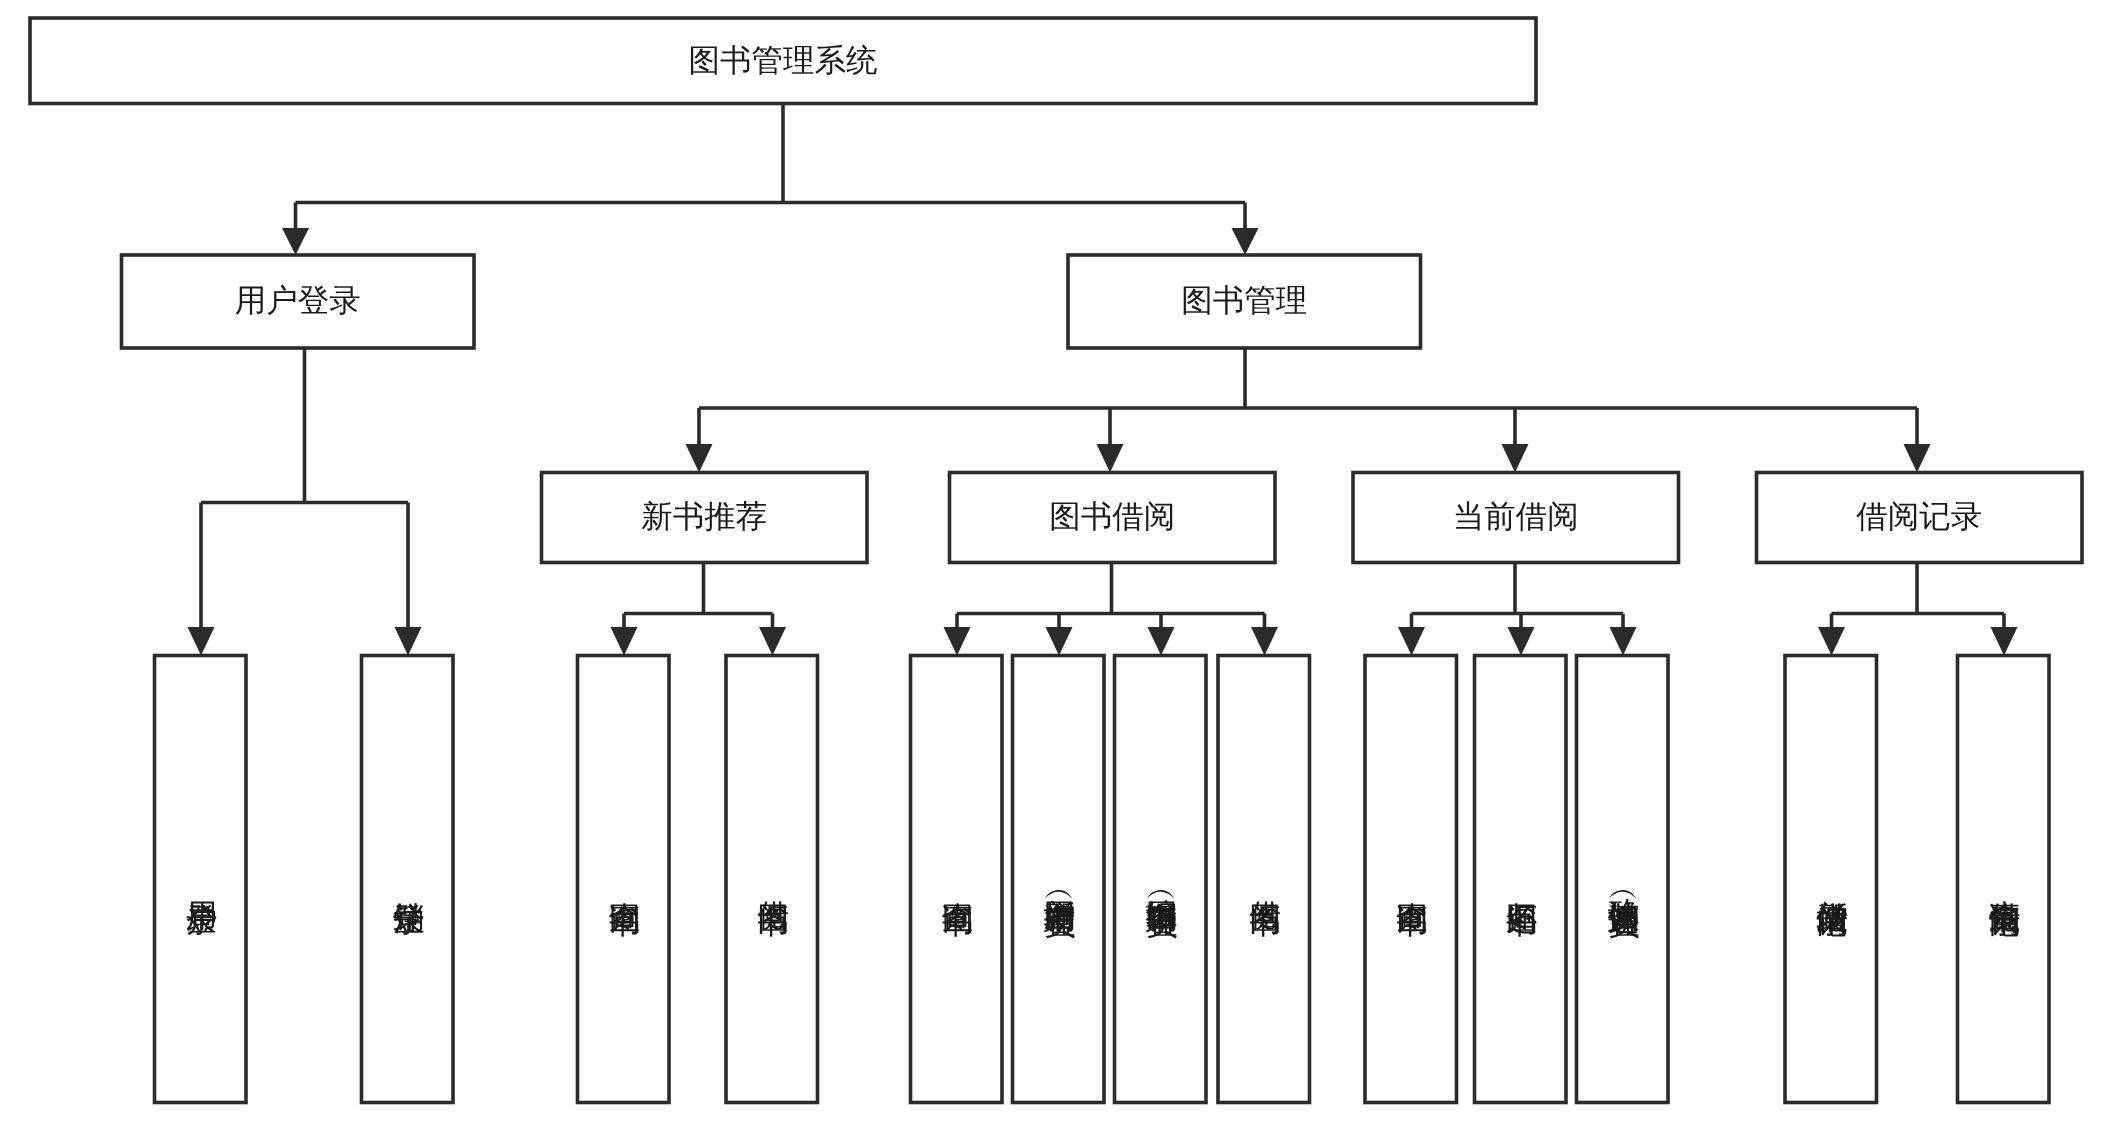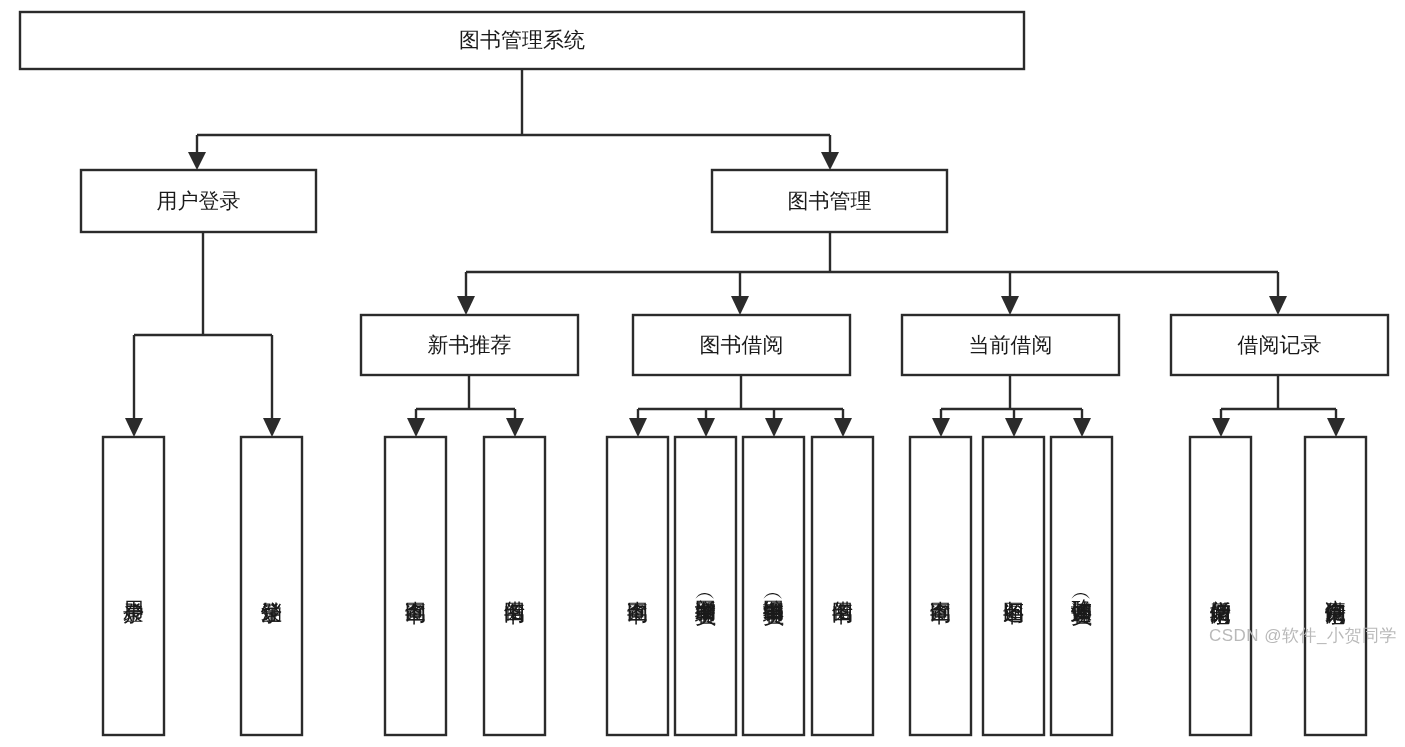--- a/index.html
+++ b/index.html
@@ -205,14 +205,13 @@
       <div class="node-label-v" style="left: 675px; top: 437px; width: 61px; height: 298px;">新增图书（管理员）</div>
       <div class="node-label-v" style="left: 743px; top: 437px; width: 61px; height: 298px;">编辑图书（管理员）</div>
       <div class="node-label-v" style="left: 812px; top: 437px; width: 61px; height: 298px;">借阅图书</div>
       <div class="node-label-v" style="left: 910px; top: 437px; width: 61px; height: 298px;">查询图书</div>
       <div class="node-label-v" style="left: 983px; top: 437px; width: 61px; height: 298px;">归还图书</div>
       <div class="node-label-v" style="left: 1051px; top: 437px; width: 61px; height: 298px;">确认归还（管理员）</div>
       <div class="node-label-v" style="left: 1190px; top: 437px; width: 61px; height: 298px;">新增借阅记录</div>
       <div class="node-label-v" style="left: 1305px; top: 437px; width: 61px; height: 298px;">查询借阅记录</div>
     </div>
 
-  <div class="watermark">CSDN @软件_小贺同学</div>
 </div>
 
 </body></html>

